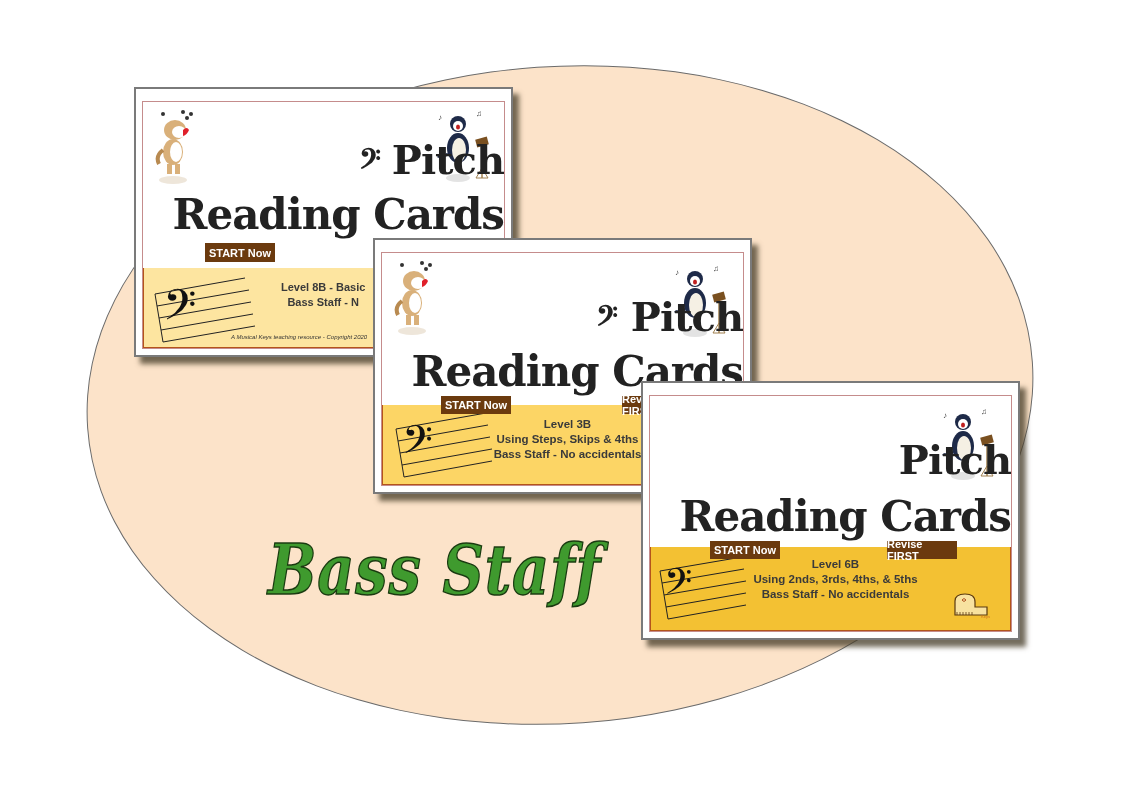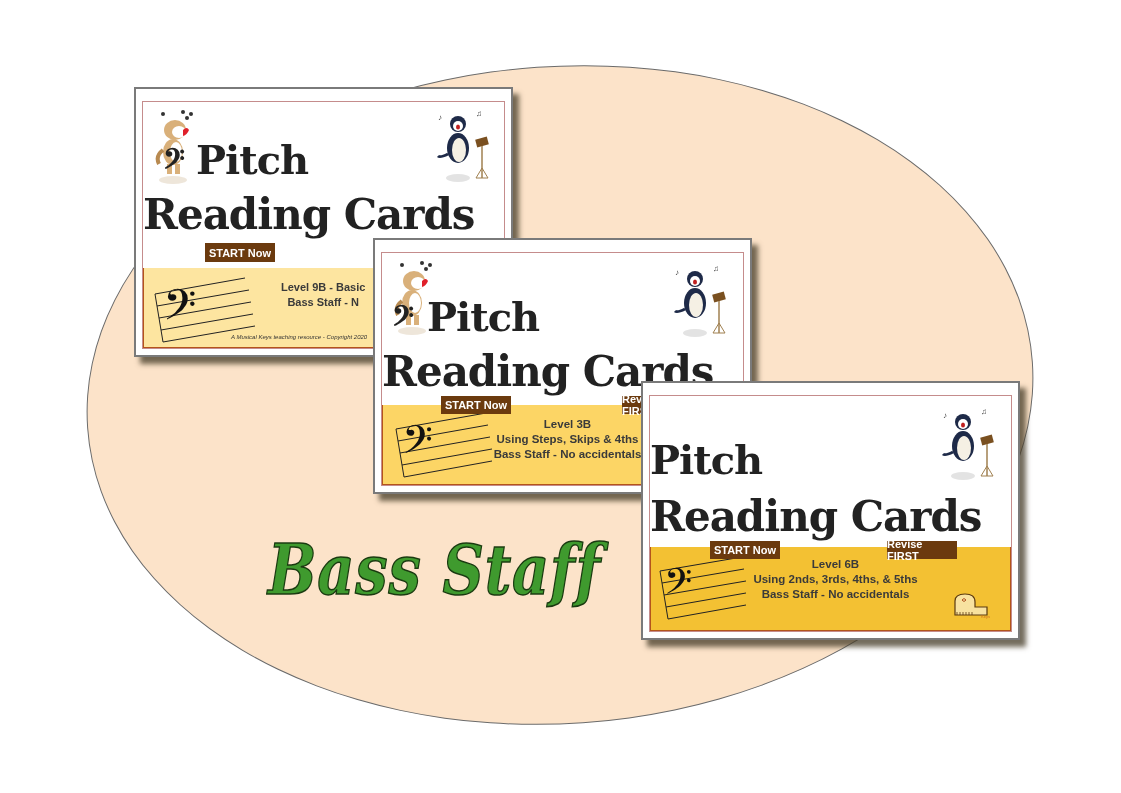--- a/index.html
+++ b/index.html
@@ -32,21 +32,21 @@
   }
   .card .footer {
     position: absolute; left: 0; right: 0; bottom: 0;
     border-top: none;
   }
   .card .footer .fborder {
     position: absolute; left: 0; right: 0; bottom: 0; top: 0;
     border: 1px solid #b4541a; border-top: none;
   }
   .title {
-    position: absolute; left: 0; right: 0; text-align: left;
+    position: absolute; left: 0; right: 0; text-align: right;
     font-family: "DejaVu Serif", serif; font-weight: bold; color: #222222;
     letter-spacing: -1px; white-space: nowrap;
   }
   .btn {
     position: absolute;
     background: #6b3a0e; color: #ffffff;
     font-family: Liberation Sans, sans-serif; font-size: 11px; font-weight: bold;
     display: flex; align-items: center; justify-content: center;
     cursor: pointer;
   }
@@ -85,21 +85,21 @@
           <line x1="4" y1="24" x2="94" y2="8"></line>
           <line x1="6" y1="36" x2="98" y2="20"></line>
           <line x1="8" y1="48" x2="100" y2="32"></line>
           <line x1="10" y1="60" x2="102" y2="44"></line>
           <line x1="12" y1="72" x2="104" y2="56"></line>
           <line x1="4" y1="24" x2="12" y2="72"></line>
         </g>
         <text x="12" y="58" font-size="52" font-family="DejaVu Sans, sans-serif" fill="#111">𝄢</text>
       </svg>
       <div class="level" style="left:138px; top:12px;">
-        <div>Level 9B - Basic</div>
+        <div>Level 8B - Basic</div>
         <div>Bass Staff - N</div>
       </div>
       <div class="copyright" style="left:88px; bottom:8px;">A Musical Keys teaching resource - Copyright 2020</div>
     </div>
 
     <svg class="mascot" style="left:10px; top:6px;" width="48" height="80" viewBox="0 0 48 80">
       <circle cx="10" cy="6" r="2" fill="#333"></circle>
         <circle cx="30" cy="4" r="2" fill="#333"></circle>
       <circle cx="34" cy="10" r="2" fill="#333"></circle>
         <circle cx="38" cy="6" r="2" fill="#333"></circle>

